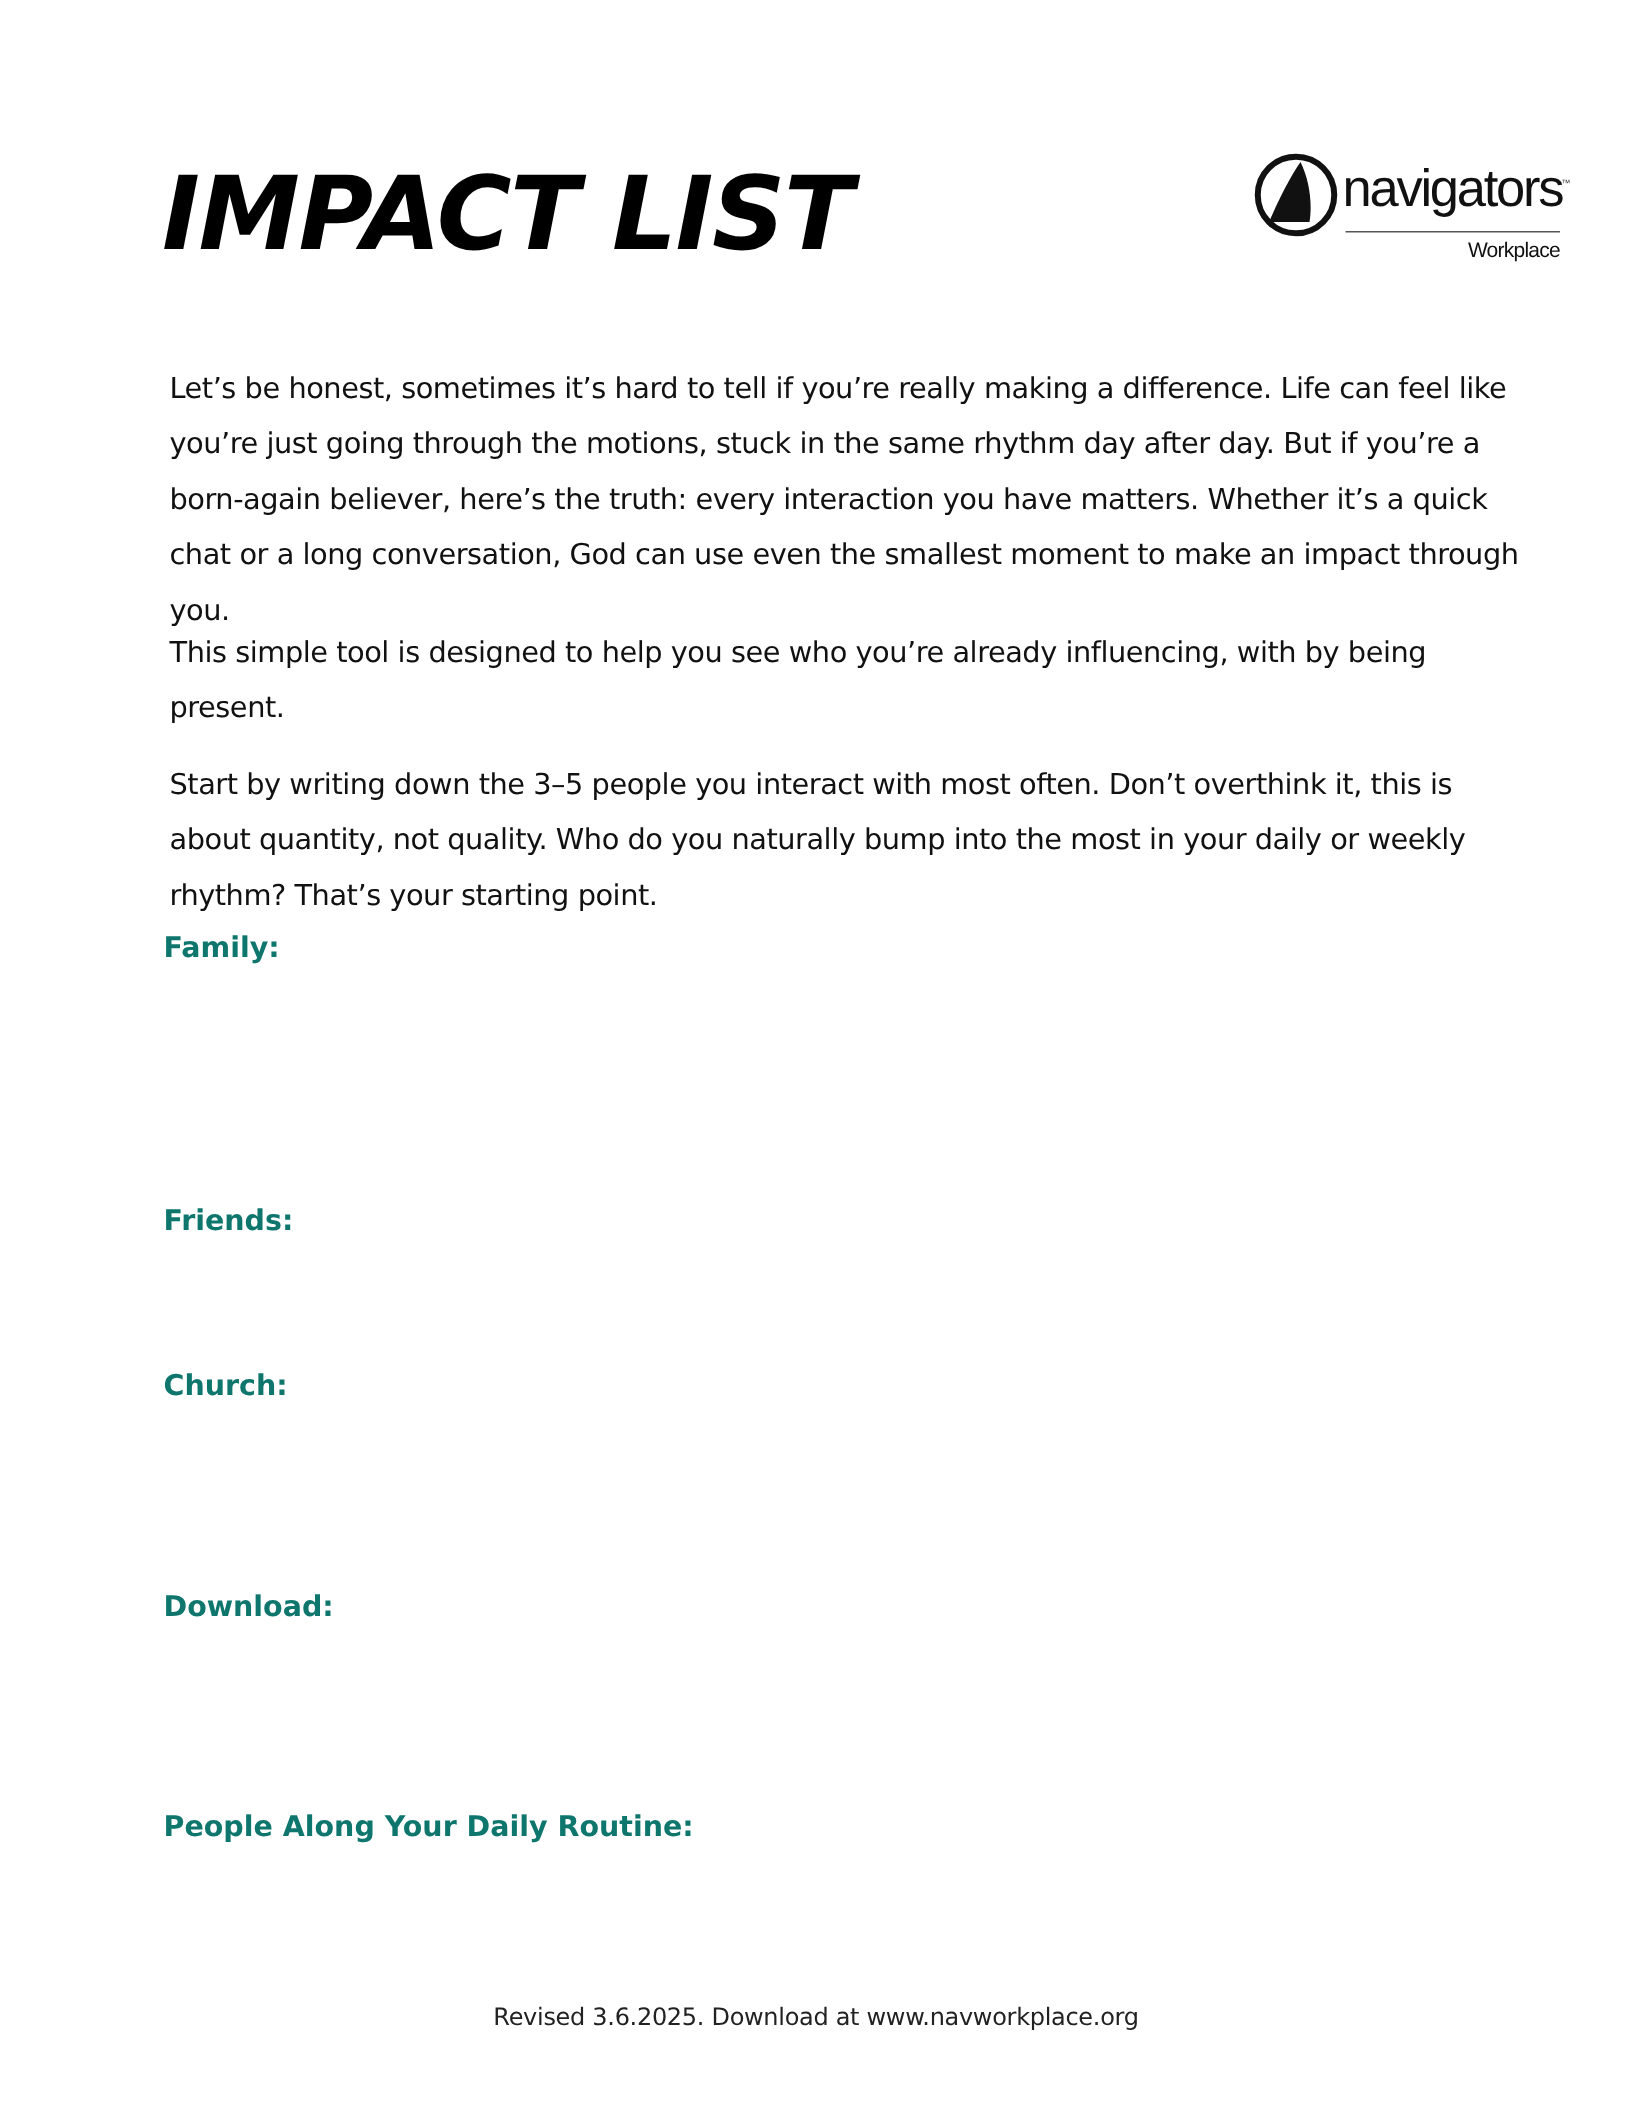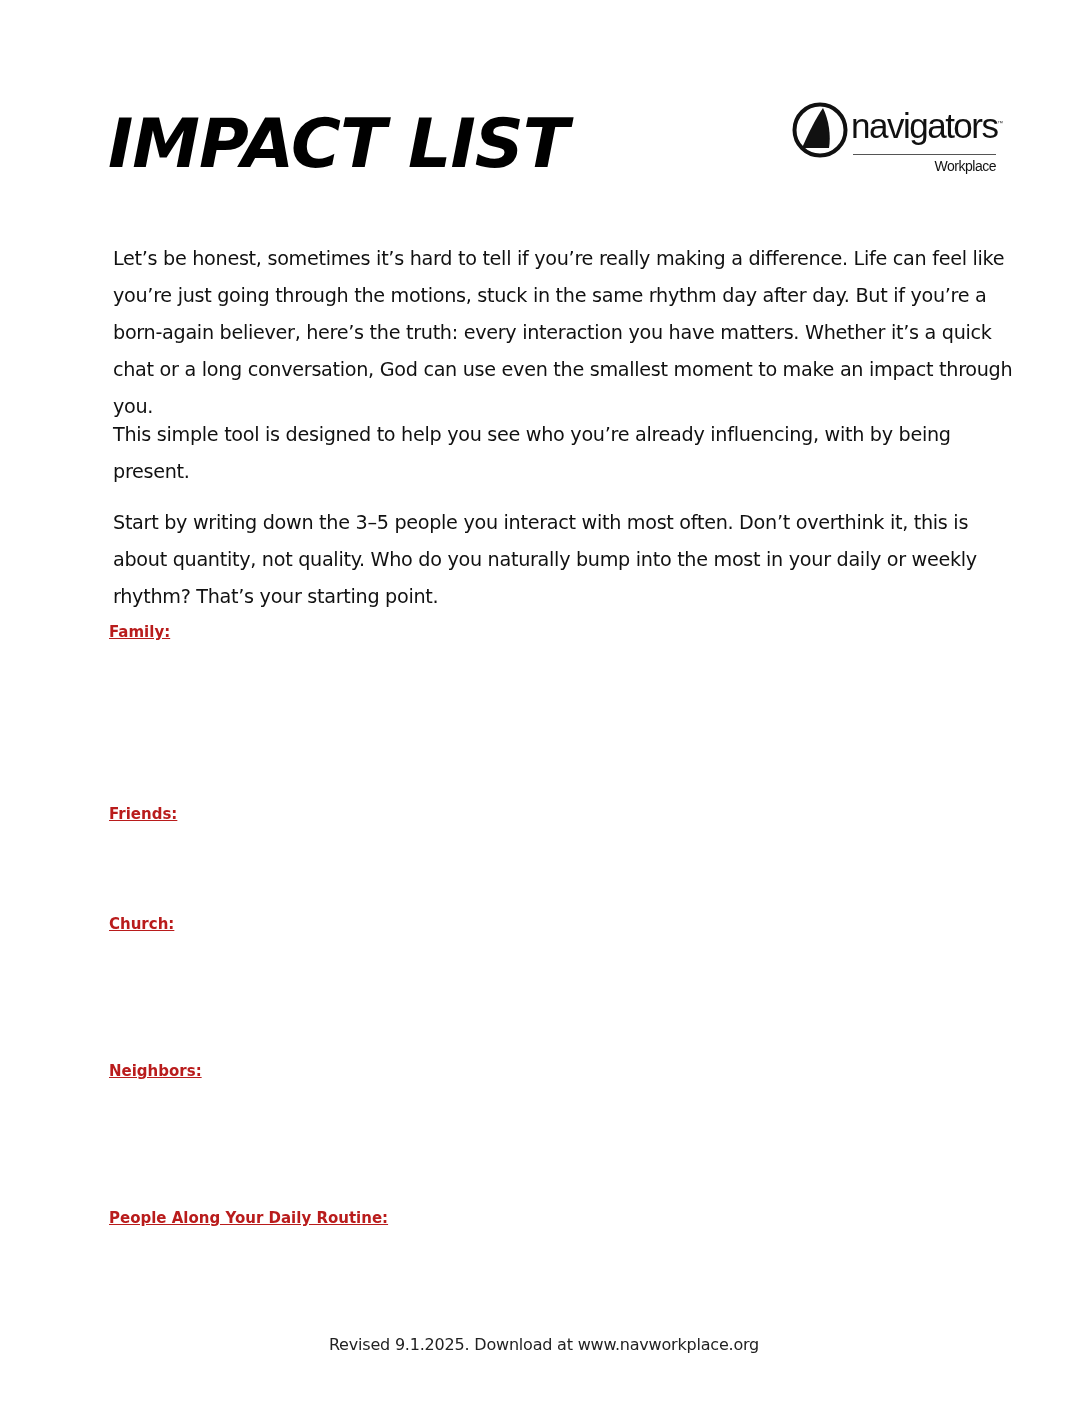--- a/index.html
+++ b/index.html
@@ -23,21 +23,21 @@
       font-weight: bold;
       font-size: 68px;
       letter-spacing: -1px;
       line-height: 80px;
       color: #000000;
       margin: 0;
       font-style: italic;
     }
     .logo {
       position: absolute;
-      left: 792px;
+      left: 836px;
       top: 100px;
       width: 220px;
       height: 84px;
     }
     .logo-mark {
       position: absolute;
       left: 0;
       top: 2px;
       width: 56px;
       height: 56px;
@@ -88,25 +88,24 @@
       letter-spacing: -0.3px;
     }
     .p1 { top: 236px; }
     .p2 { top: 412px; }
     .p3 { top: 500px; }
     .section-label {
       position: absolute;
       left: 109px;
       font-family: "DejaVu Sans", sans-serif;
       font-weight: bold;
-      font-size: 15px;
+      font-size: 19px;
       line-height: 24px;
-      color: #b91c1c;
+      color: #0f766e;
       margin: 0;
-      text-decoration: underline;
     }
     .s-family { top: 620px; }
     .s-friends { top: 802px; }
     .s-church { top: 912px; }
     .s-neighbors { top: 1059px; }
     .s-routine { top: 1206px; }
     .write-area {
       position: absolute;
       left: 109px;
       width: 870px;
@@ -147,19 +146,19 @@
 
 <h3 class="section-label s-family">Family:</h3>
 <div class="write-area" style="top:648px"></div>
 
 <h3 class="section-label s-friends">Friends:</h3>
 <div class="write-area" style="top:794px"></div>
 
 <h3 class="section-label s-church">Church:</h3>
 <div class="write-area" style="top:940px"></div>
 
-<h3 class="section-label s-neighbors">Neighbors:</h3>
+<h3 class="section-label s-neighbors">Download:</h3>
 <div class="write-area" style="top:1087px"></div>
 
 <h3 class="section-label s-routine">People Along Your Daily Routine:</h3>
 <div class="write-area" style="top:1234px; height:80px"></div>
 
-<div class="footer">Revised 9.1.2025. Download at www.navworkplace.org</div>
+<div class="footer">Revised 3.6.2025. Download at www.navworkplace.org</div>
 
 </body></html>

